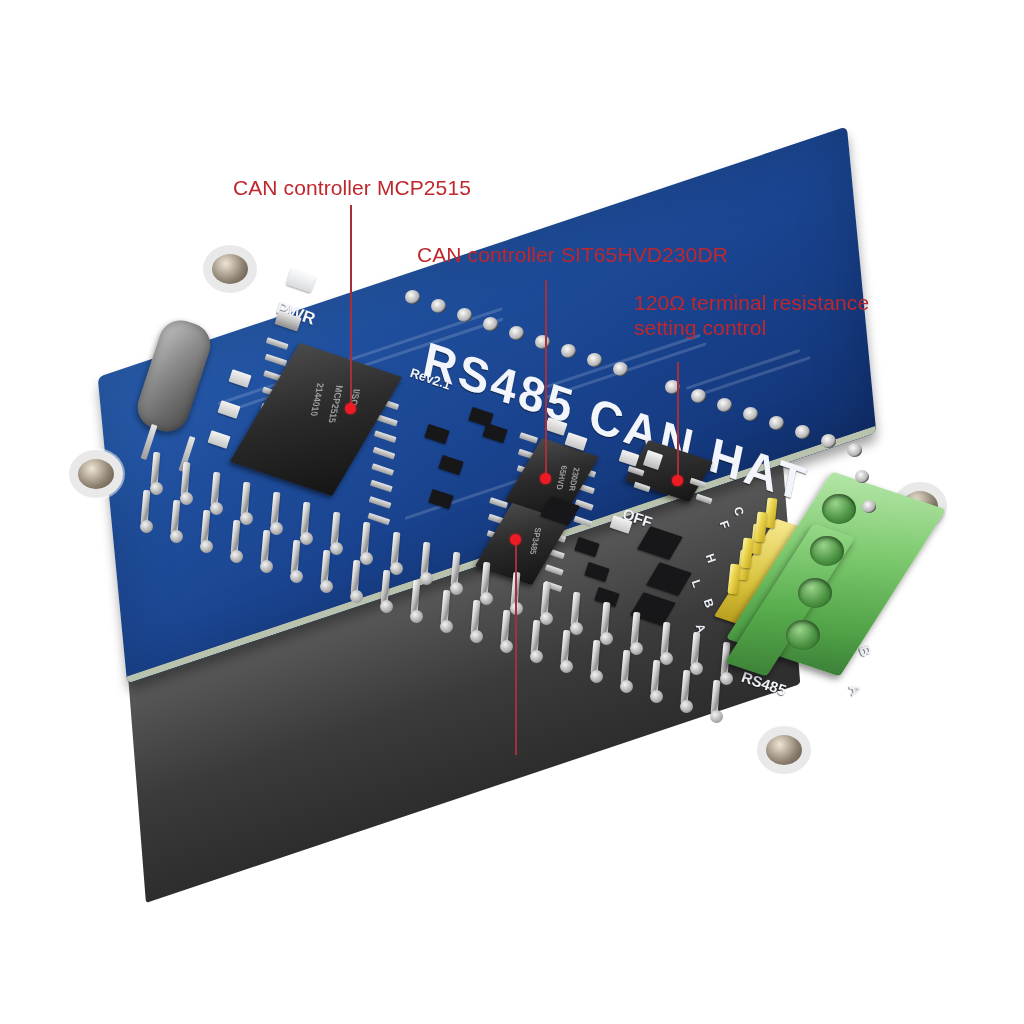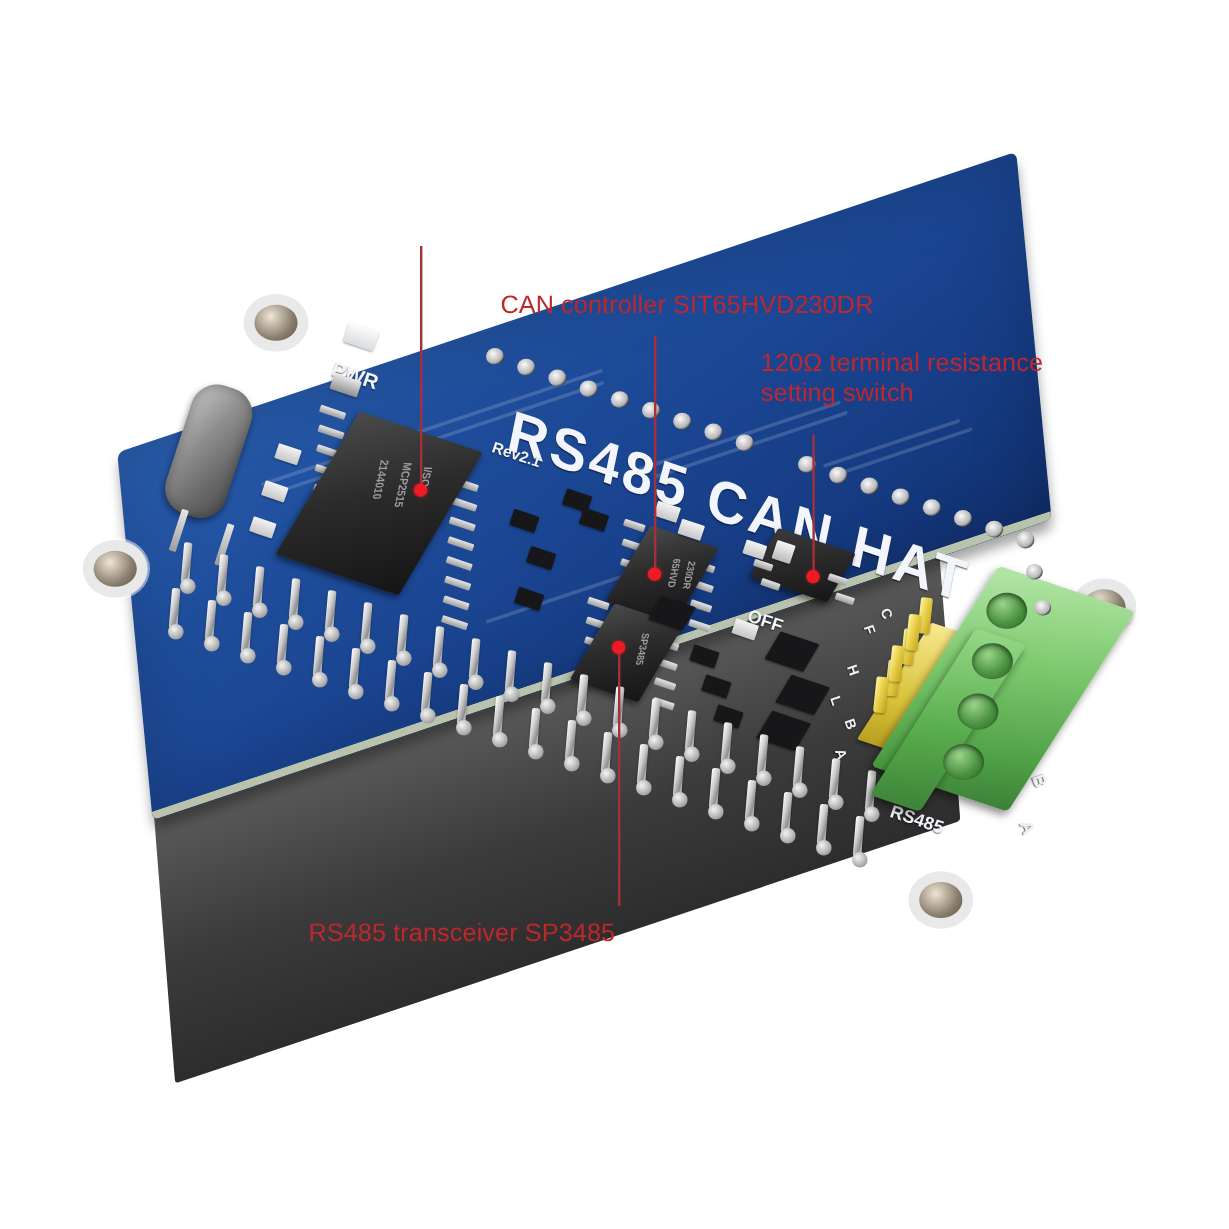--- a/index.html
+++ b/index.html
@@ -399,18 +399,18 @@
 
   <div class="lead" style="left:545px;top:280px;height:199px;"></div>
   <div class="dot" style="left:540px;top:473px;"></div>
 
   <div class="lead" style="left:677px;top:362px;height:119px;"></div>
   <div class="dot" style="left:672px;top:475px;"></div>
 
   <div class="lead" style="left:515px;top:540px;height:215px;"></div>
   <div class="dot" style="left:510px;top:534px;"></div>
 
+  <div class="anno a1">CAN controller MCP2515</div>
   <div class="anno a2">CAN controller SIT65HVD230DR</div>
   <div class="anno a3">120Ω terminal resistance
-setting switch</div>
-  <div class="anno a4">RS485 transceiver SP3485</div>
+setting control</div>
 
 </div>
 
 </body></html>

